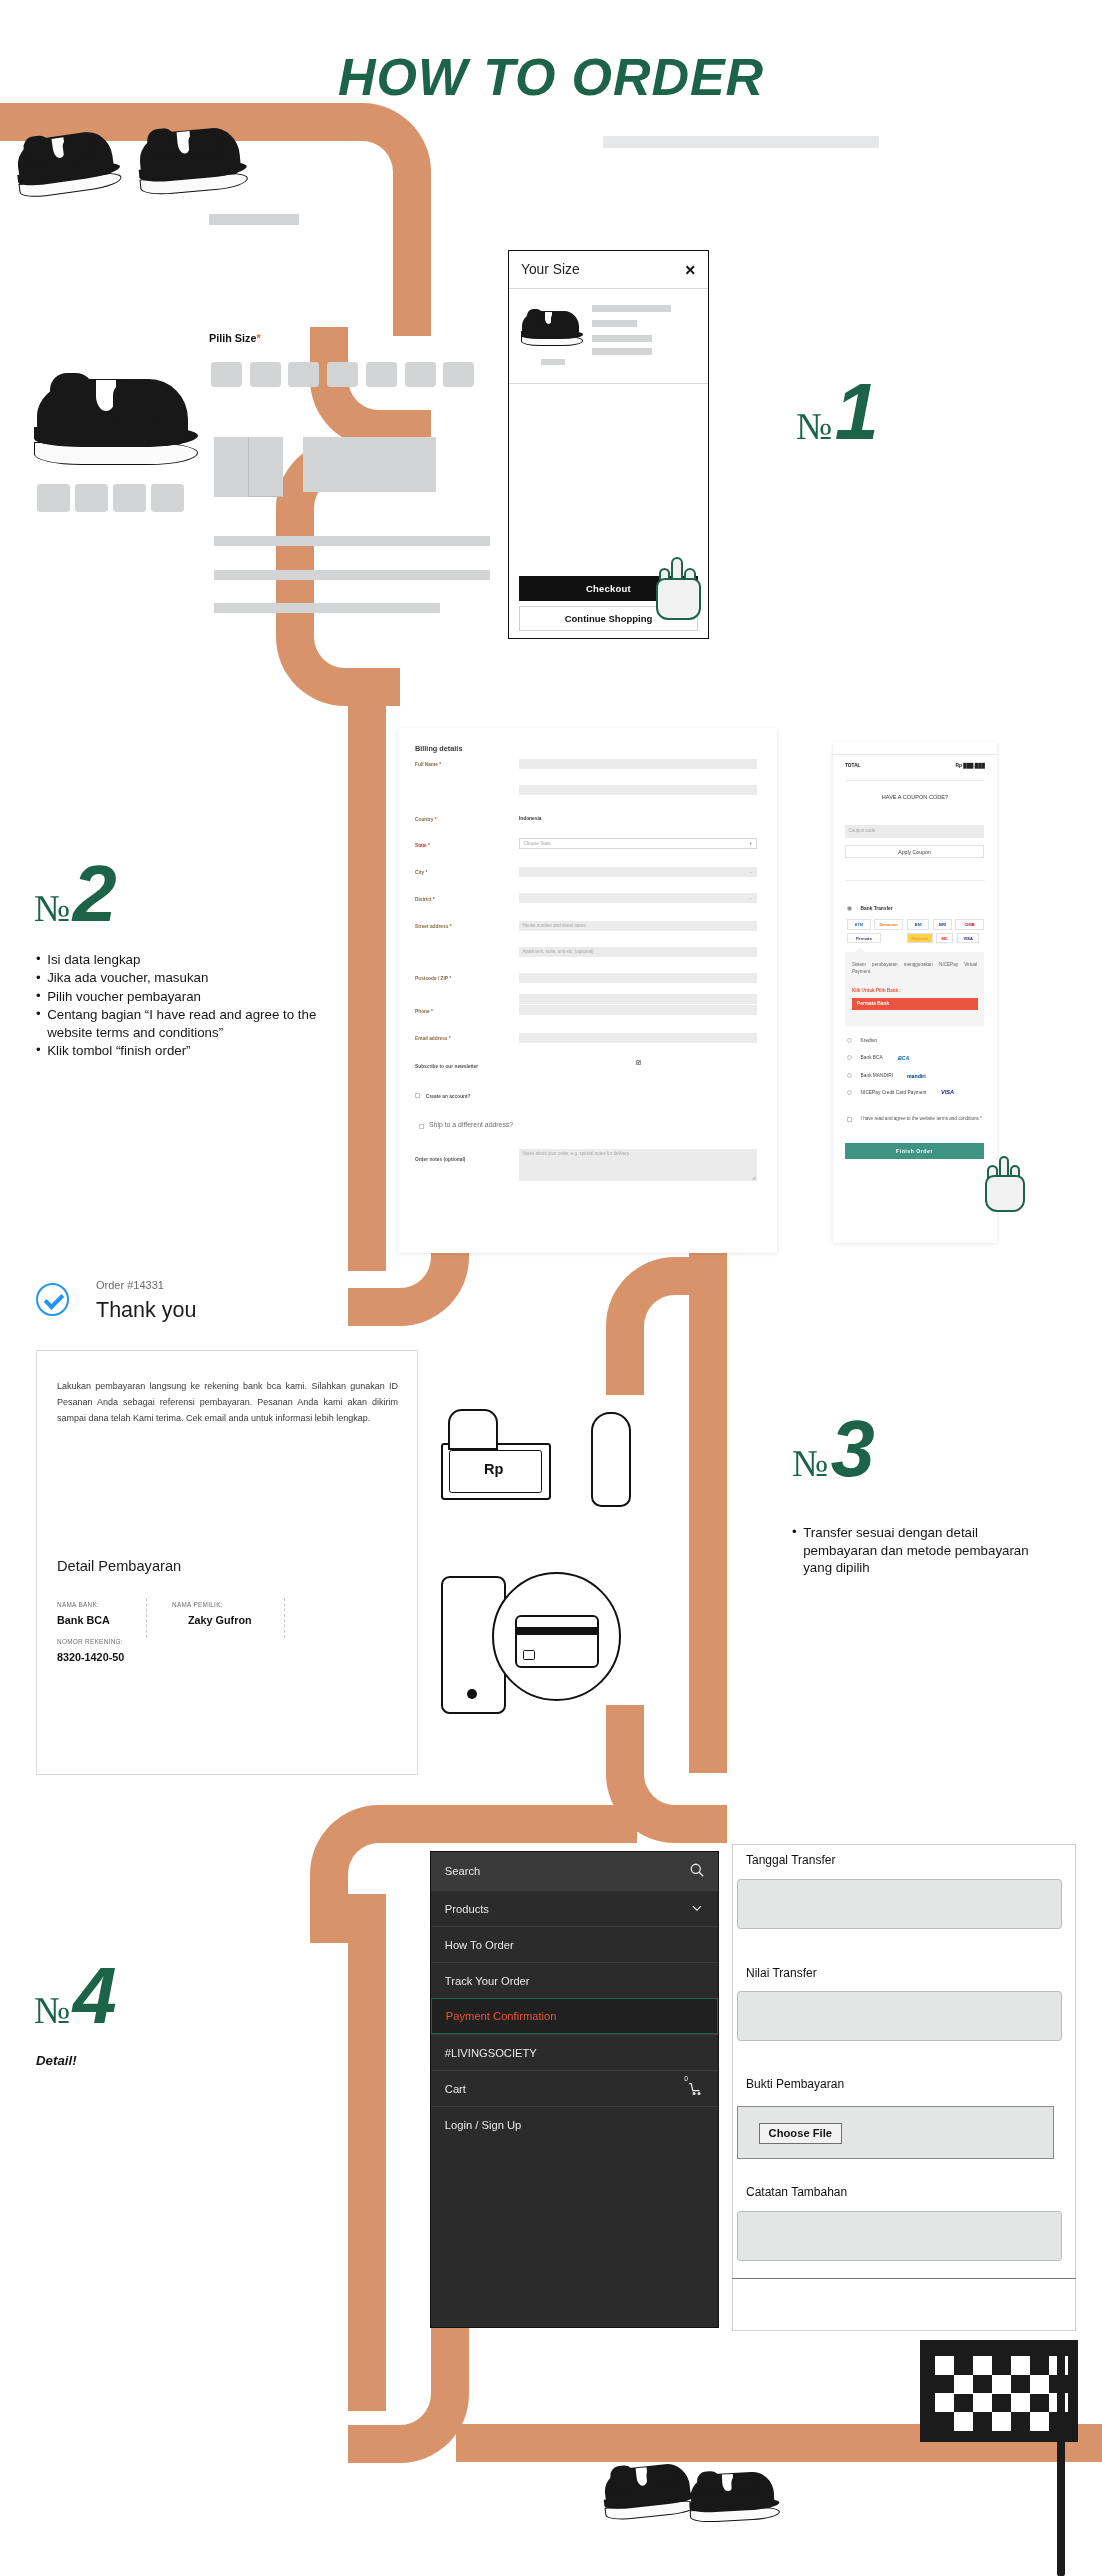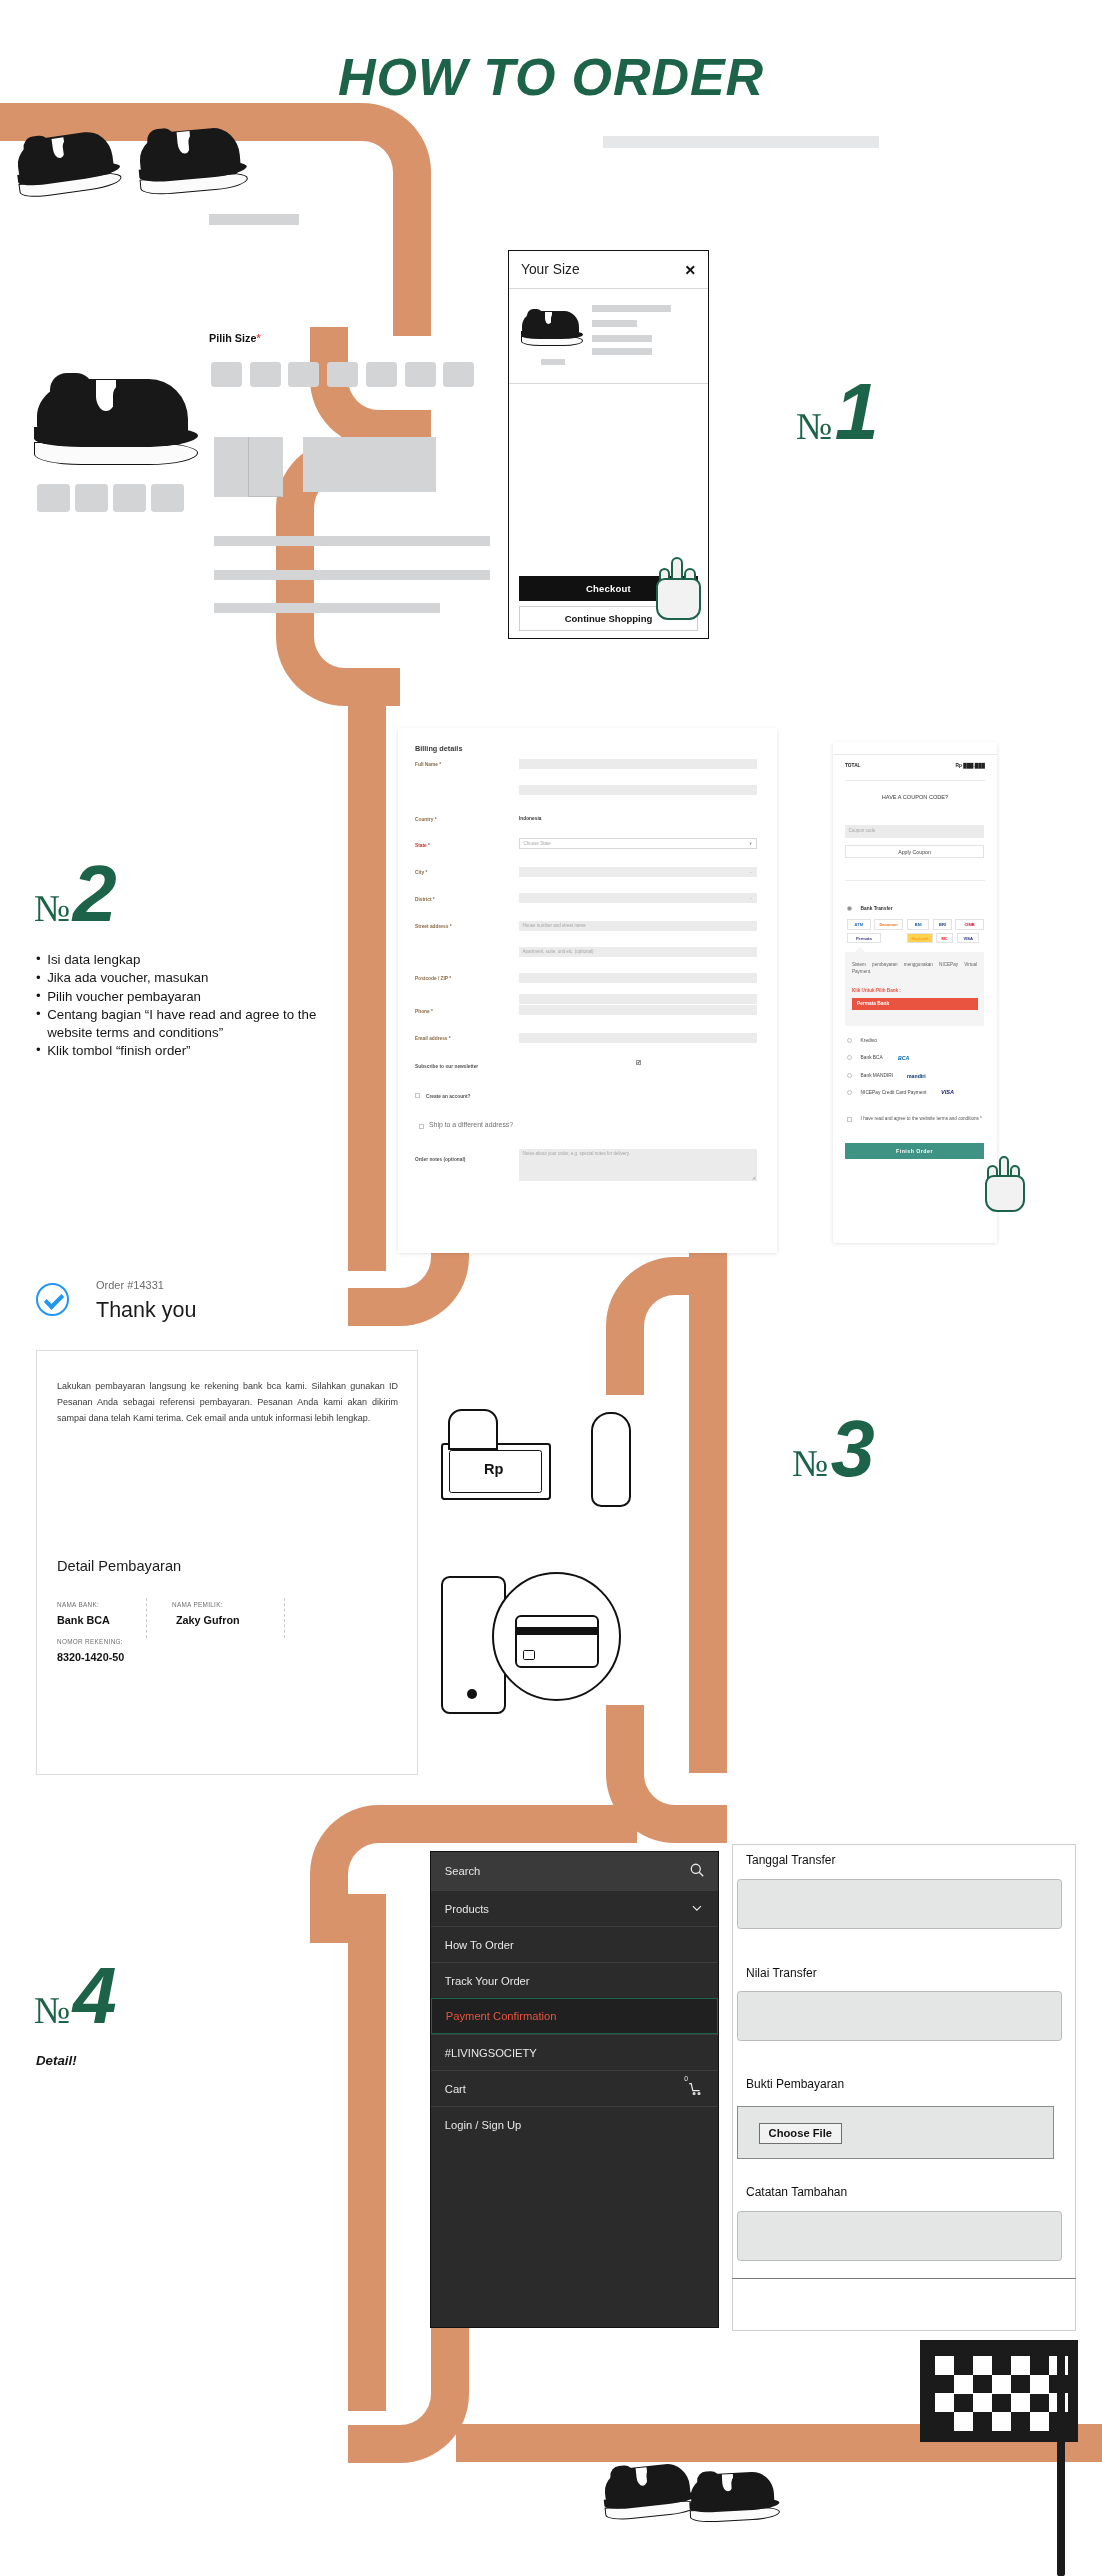--- a/index.html
+++ b/index.html
@@ -417,41 +417,46 @@
   <div class="ty-title" style="left:96px; top:1298px;">Thank you</div>
 
   <div class="ty-box" style="left:36px; top:1350px; width:382px; height:425px;"></div>
   <div class="ty-para" style="left:57px; top:1378px; width:341px;">Lakukan pembayaran langsung ke rekening bank bca kami. Silahkan gunakan ID Pesanan Anda sebagai referensi pembayaran. Pesanan Anda kami akan dikirim sampai dana telah Kami terima. Cek email anda untuk informasi lebih lengkap.</div>
   <div class="ty-h2" style="left:57px; top:1558px;">Detail Pembayaran</div>
 
   <div class="ty-lbl" style="left:57px; top:1601px;">NAMA BANK:</div>
   <div class="ty-val" style="left:57px; top:1614px;">Bank BCA</div>
   <div class="ty-div" style="left:146px; top:1598px; height:40px;"></div>
   <div class="ty-lbl" style="left:172px; top:1601px;">NAMA PEMILIK:</div>
-  <div class="ty-val" style="left:176px; top:1614px;text-align:right;">Zaky Gufron</div>
+  <div class="ty-val" style="left:188px; top:1614px;text-align:right;">Zaky Gufron</div>
   <div class="ty-div" style="left:284px; top:1598px; height:40px;"></div>
   <div class="ty-lbl" style="left:57px; top:1638px;">NOMOR REKENING:</div>
   <div class="ty-val" style="left:57px; top:1651px;">8320-1420-50</div>
 
   <div class="ill" style="left:441px; top:1443px; width:110px; height:57px; border-radius:3.4px; background:#fff;"></div>
   <div class="ill" style="left:449px; top:1450px; width:93px; height:43px; border-radius:2.6px; border-width:1.3px;"></div>
   <div style="position:absolute;left:484px;top:1461px;font-size:14.6px;font-weight:700;color:#111;">Rp</div>
   <div class="ill" style="left:448px; top:1409px; width:50px; height:41px; border-radius:13.8px 13.8px 0 0; background:#fff;"></div>
 
   <div class="ill" style="left:591px; top:1412px; width:40px; height:95px; border-radius:19px 19px 10.3px 10.3px; background:#fff;"></div>
 
   <div class="ill" style="left:441px; top:1576px; width:65px; height:138px; border-radius:8.6px; background:#fff;"></div>
   <div style="position:absolute;left:467px;top:1689px;width:10.3px;height:10.3px;border-radius:50%;background:#111;"></div>
   <div class="ill" style="left:492px; top:1572px; width:129px; height:129px; border-radius:50%; background:#fff;"></div>
   <div class="ill" style="left:515px; top:1615px; width:84px; height:53px; border-radius:6px; background:#fff;"></div>
   <div style="position:absolute;left:515px;top:1627px;width:84px;height:7.7px;background:#111;"></div>
   <div style="position:absolute;left:523px;top:1650px;width:12px;height:9.5px;border:1.7px solid #111;border-radius:1.7px;"></div>
 
   <div class="stepnum" style="left:792px; top:1403px;">
     <span class="no">№</span><span class="digit">3</span>
+  </div>
+  <div class="steptext" style="left:792px; top:1524px; width:258px;">
+    <ul>
+      <li>Transfer sesuai dengan detail pembayaran dan metode pembayaran yang dipilih</li>
+    </ul>
   </div>
 
   <div class="stepnum" style="left:34px; top:1950px;">
     <span class="no">№</span><span class="digit">4</span>
   </div>
   <div class="steptext" style="left:36px; top:2040px; width:284px;">
     <div class="finish">Detail!</div>
   </div>
 
   <div class="nav" style="left:430px; top:1851px; width:289px; height:477px;">

